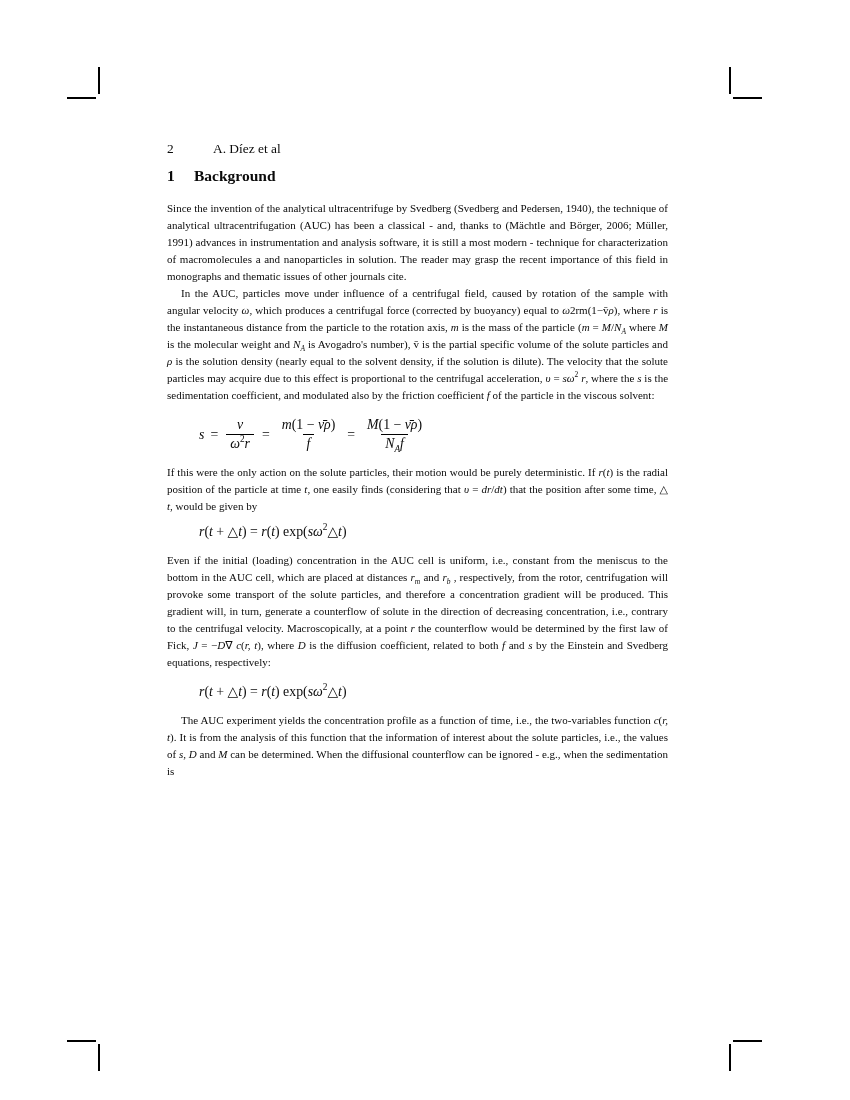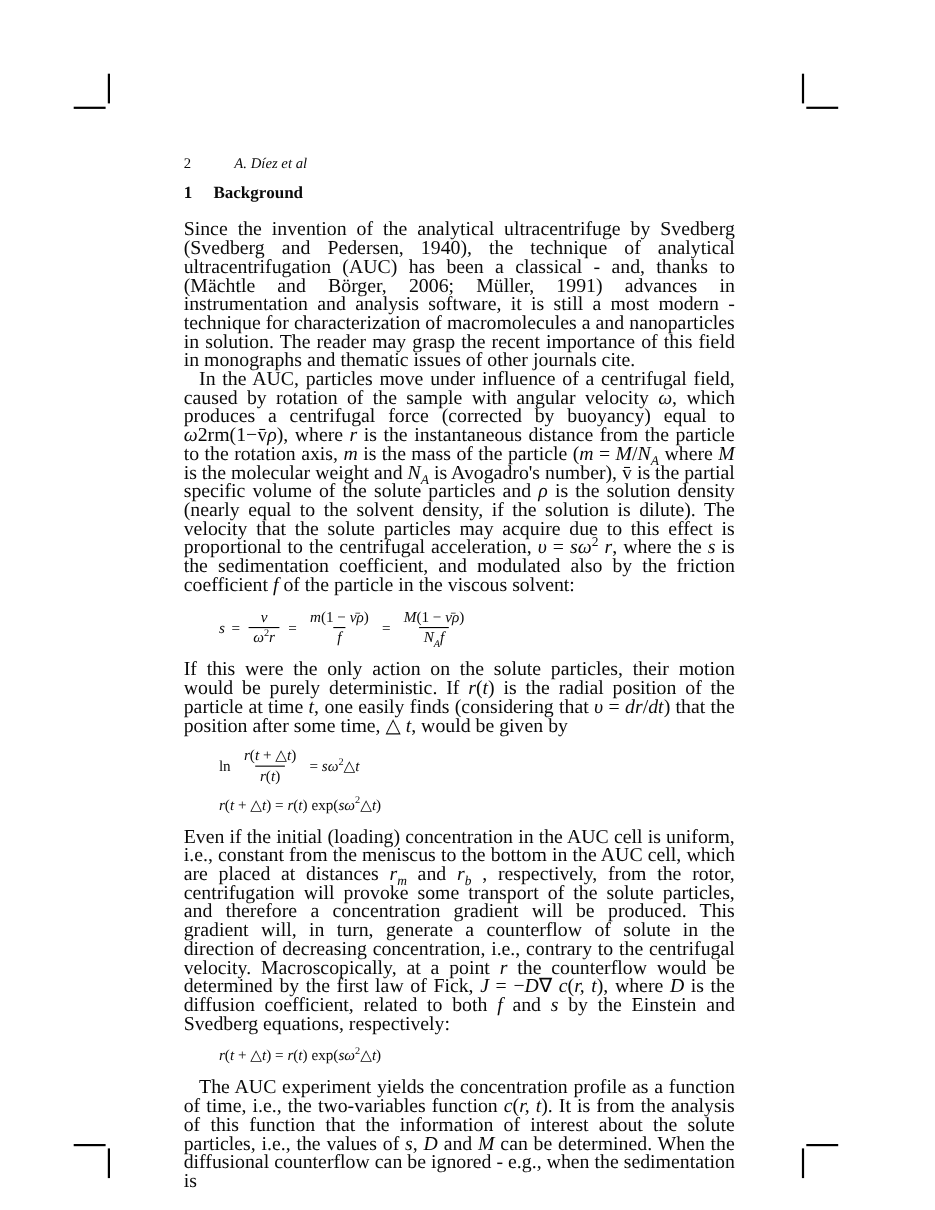--- a/index.html
+++ b/index.html
@@ -17,28 +17,28 @@
   }
   
   .crop { position: absolute; background: #000; }
   .crop.v { width: 1.5px; height: 27px; }
   .crop.h { width: 29px; height: 1.5px; }
 
   .content { position: absolute; left: 167px; top: 140px; width: 501px; }
 
   .running { display: flex; align-items: baseline; font-size: 13.4px; line-height: 17px; }
   .running .pnum { width: 46px; }
-  .running .author { font-style: italic; }
+  .running .author { }
 
   .heading { margin-top: 9px; font-size: 15.5px; line-height: 19px; font-weight: bold; display: flex; }
   .heading .h-num { width: 27px; }
 
   p.body {
     margin: 0;
-    font-size: 18px;
+    font-size: 11px;
     line-height: 17px;
     text-align: justify;
   }
   p.pfirst { margin-top: 15px; }
   .tindent { text-indent: 14px; }
 
   .eq {
     display: flex;
     align-items: center;
     gap: 6px;
@@ -102,28 +102,20 @@
       </span>
       <span>=</span>
       <span class="frac">
         <span class="num"><i>M</i>(1 − <i>ν̄ρ</i>)</span>
         <span class="den"><i>N</i><sub><i>A</i></sub><i>f</i></span>
       </span>
     </div>
 
     <p class="body">If this were the only action on the solute particles, their motion would be purely deterministic. If <i>r</i>(<i>t</i>) is the radial position of the particle at time <i>t</i>, one easily finds (considering that <i>υ</i> = <i>dr</i>/<i>dt</i>) that the position after some time, △ <i>t</i>, would be given by</p>
 
-    <div class="eq eq-log">
-      <span>ln</span>
-      <span class="frac">
-        <span class="num"><i>r</i>(<i>t</i> + △<i>t</i>)</span>
-        <span class="den"><i>r</i>(<i>t</i>)</span>
-      </span>
-      <span>= <i>sω</i><sup>2</sup>△<i>t</i></span>
-    </div>
 
 
     <div class="eq eq-exp">
       <span><i>r</i>(<i>t</i> + △<i>t</i>) = <i>r</i>(<i>t</i>) exp(<i>sω</i><sup>2</sup>△<i>t</i>)</span>
     </div>
 
     <p class="body">Even if the initial (loading) concentration in the AUC cell is uniform, i.e., constant from the meniscus to the bottom in the AUC cell, which are placed at distances <i>r</i><sub><i>m</i></sub> and <i>r</i><sub><i>b</i></sub> , respectively, from the rotor, centrifugation will provoke some transport of the solute particles, and therefore a concentration gradient will be produced. This gradient will, in turn, generate a counterflow of solute in the direction of decreasing concentration, i.e., contrary to the centrifugal velocity. Macroscopically, at a point <i>r</i> the counterflow would be determined by the first law of Fick, <i>J</i> = −<i>D</i>∇ <i>c</i>(<i>r, t</i>), where <i>D</i> is the diffusion coefficient, related to both <i>f</i> and <i>s</i> by the Einstein and Svedberg equations, respectively:</p>
 
     <div class="eq eq-exp-rep">
       <span><i>r</i>(<i>t</i> + △<i>t</i>) = <i>r</i>(<i>t</i>) exp(<i>sω</i><sup>2</sup>△<i>t</i>)</span>

